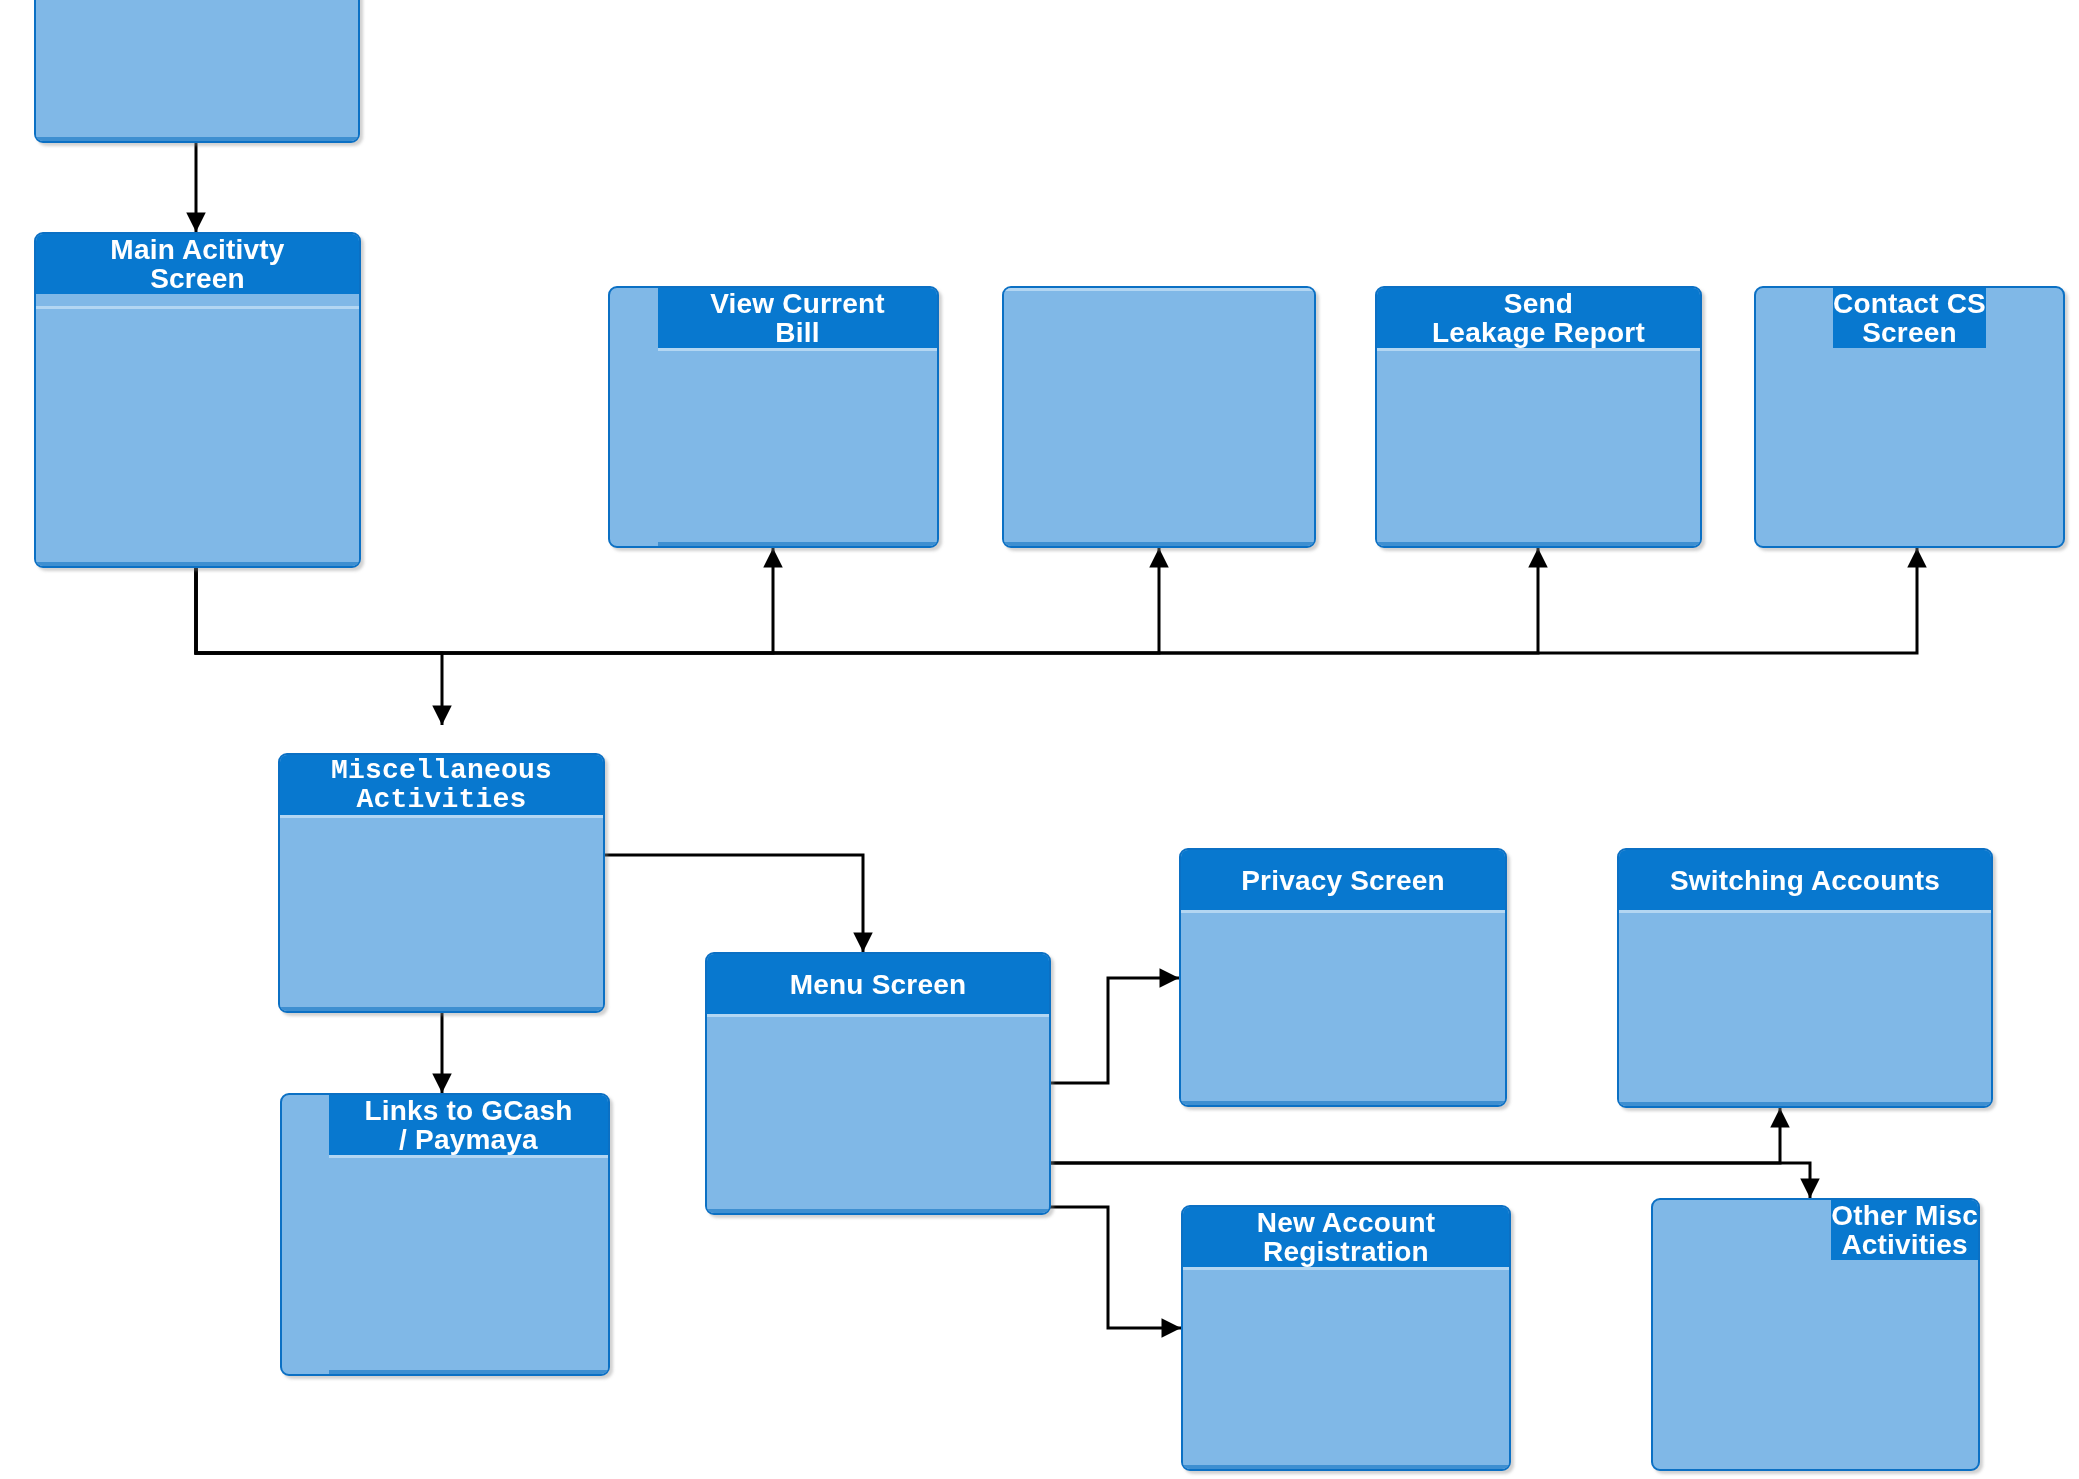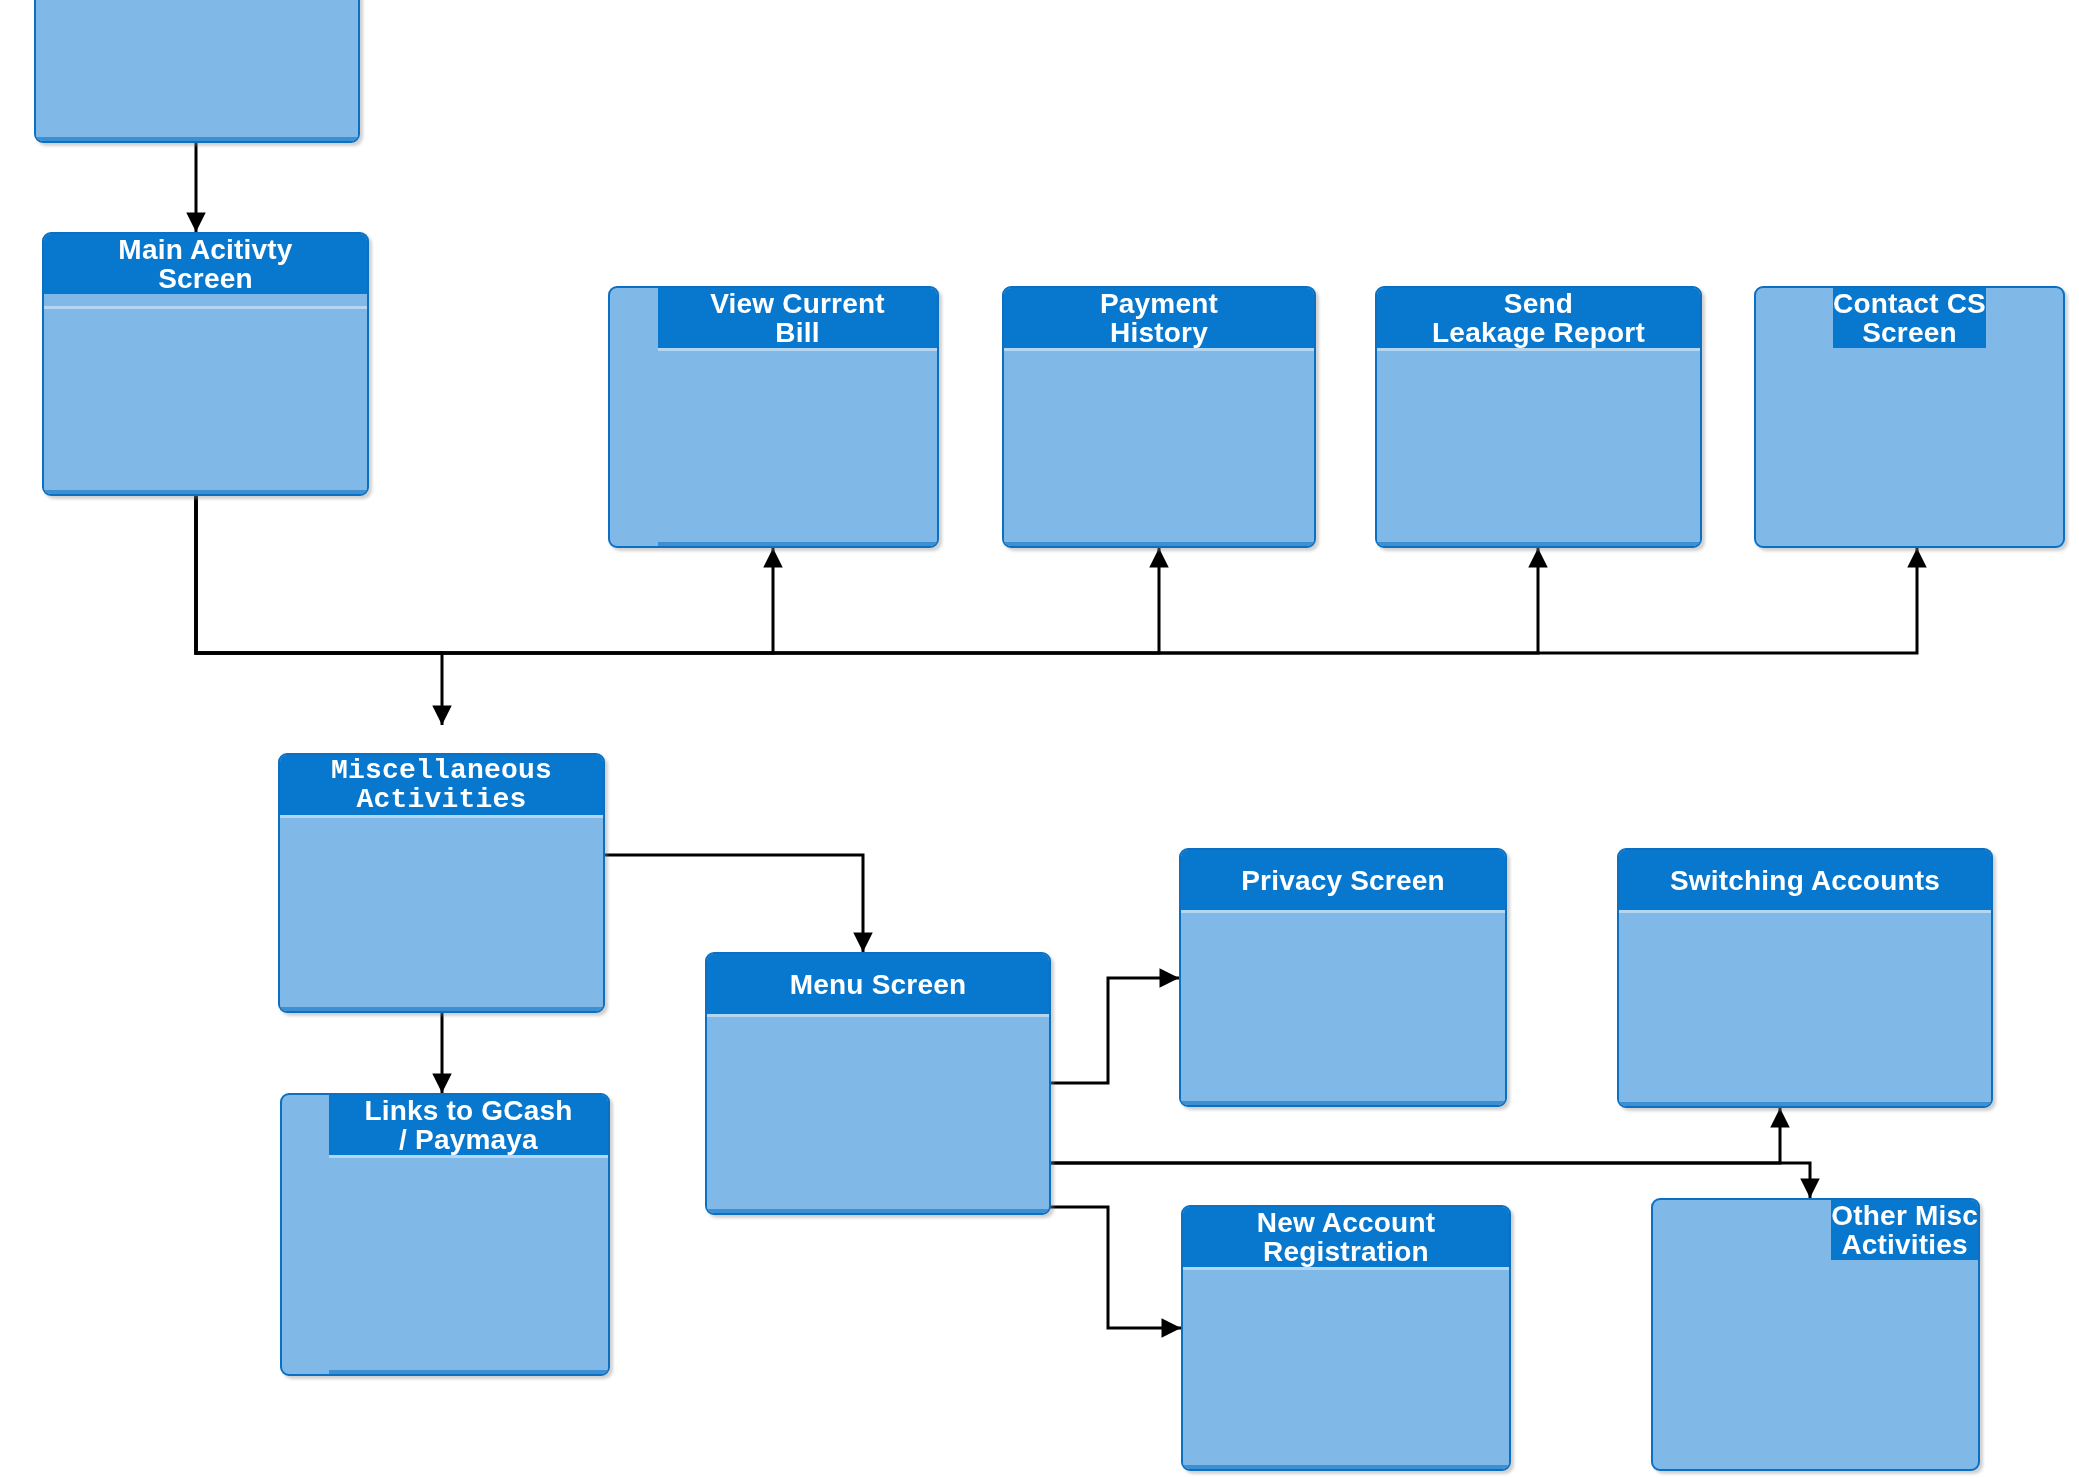--- a/index.html
+++ b/index.html
@@ -79,39 +79,35 @@
         <polyline points="1027,1083 1108,1083 1108,978 1179,978" class="edge" marker-end="url(#arrowhead)"></polyline>
         <polyline points="1027,1163 1780,1163 1780,1108" class="edge" marker-end="url(#arrowhead)"></polyline>
         <polyline points="1027,1163 1810,1163 1810,1198" class="edge" marker-end="url(#arrowhead)"></polyline>
         <polyline points="1027,1207 1108,1207 1108,1328 1181,1328" class="edge" marker-end="url(#arrowhead)"></polyline>
       </g>
   </svg>
   <div id="node-group">
       <div class="node" style="left: 34px; top: -75px; width: 326px; height: 218px;">
         <div class="node-body"></div>
       </div>
-      <div class="node" style="left: 42px; top: 232px; width: 327px; height: 264px; gap: 12px;">
+      <div class="node" style="left: 34px; top: 232px; width: 327px; height: 336px; gap: 12px;">
         <div class="node-header">
           <span>Main Acitivty</span>
           <span>Screen</span>
         </div>
         <div class="node-body"></div>
       </div>
       <div class="node" style="left: 608px; top: 286px; width: 331px; height: 262px; padding-left: 48px;">
         <div class="node-header">
           <span>View Current</span>
           <span>Bill</span>
         </div>
         <div class="node-body"></div>
       </div>
       <div class="node" style="left: 1002px; top: 286px; width: 314px; height: 262px;">
-        <div class="node-header">
-          <span>Payment</span>
-          <span>History</span>
-        </div>
         <div class="node-body"></div>
       </div>
       <div class="node" style="left: 1375px; top: 286px; width: 327px; height: 262px;">
         <div class="node-header">
           <span>Send</span>
           <span>Leakage Report</span>
         </div>
         <div class="node-body"></div>
       </div>
       <div class="node" style="left: 1754px; top: 286px; width: 311px; height: 262px; align-items: center;">

